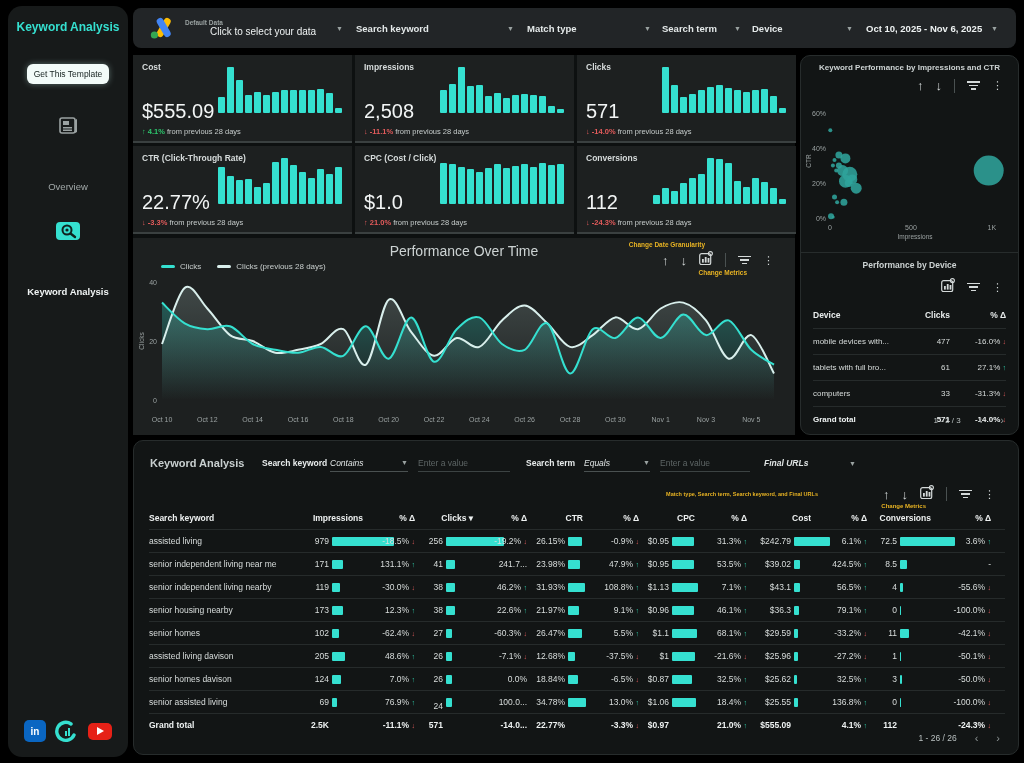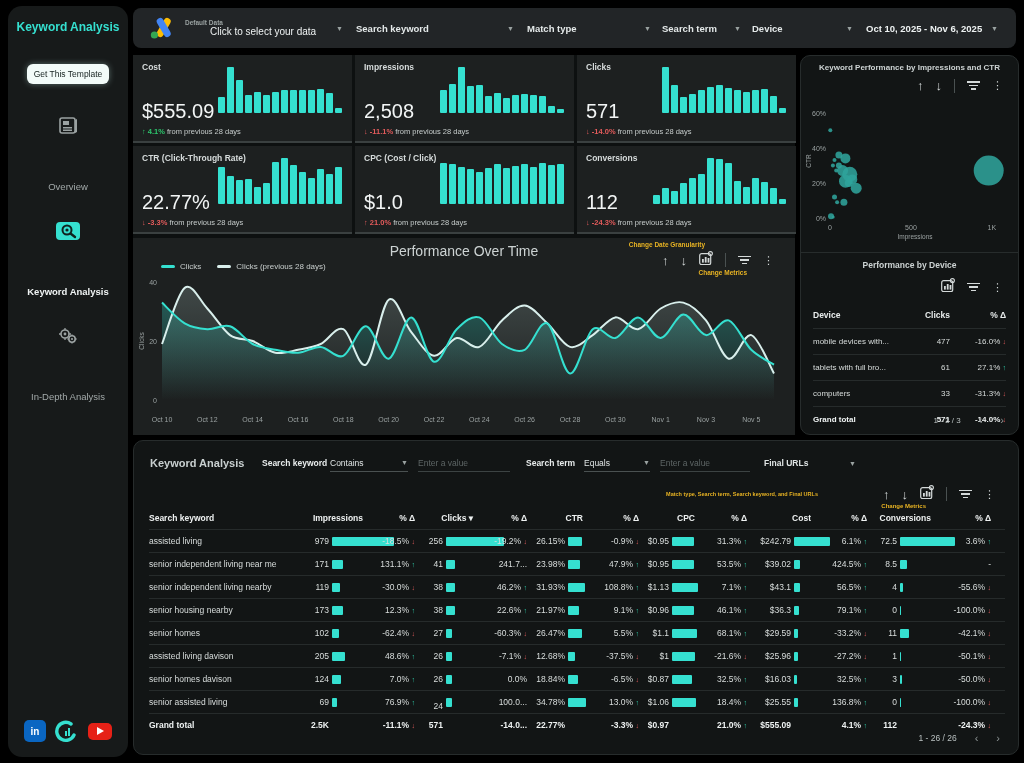--- a/index.html
+++ b/index.html
@@ -77,21 +77,21 @@
   .dev-row:first-child { border-top:none; font-weight:bold; color:#e8ecec; font-size:8.5px; }
   .dev-row .r { text-align:right; }
   .dev-row.total { font-weight:bold; color:#eef2f2; }
   #dev-pg { position:absolute; right:14px; bottom:8px; display:flex; gap:18px; align-items:center; font-size:8px; color:#b9c0c0; }
   .pg-ch { font-size:11px; color:#8d9494; cursor:pointer; }
 
   
   #bpanel { left:133px; top:440px; width:886px; height:315px; background:#121515; border-radius:10px; border:1px solid #272c2c; }
   #kt-title { position:absolute; left:16px; top:16px; font-size:11px; font-weight:bold; color:#c9d0d0; }
   .flt-label { position:absolute; top:17px; font-size:8.5px; font-weight:bold; color:#e8ecec; }
-  .flt-select { position:absolute; top:13px; height:18px; border-bottom:1px solid #4a5151; display:flex; align-items:center; justify-content:space-between; font-size:8.5px; color:#dfe4e4; cursor:pointer; }
+  .flt-select { position:absolute; top:13px; height:18px; border-bottom:1px solid #4a5151; display:flex; align-items:center; justify-content:space-between; font-size:8.5px; color:#dfe4e4; cursor:pointer;font-style:italic; }
   .flt-input { position:absolute; top:13px; height:18px; background:transparent; border:none; border-bottom:1px solid #3c4343; font-size:8.5px; color:#dfe4e4; outline:none; }
   .flt-input::placeholder { color:#5d6565; }
   #bt-toolbar { position:absolute; right:22px; top:44px; }
   #bt-ann1 { right:200px; top:50px; font-size:5.5px; }
   #bt-ann2 { right:92px; top:62px; font-size:6px; }
 
   #ktable { position:absolute; left:15px; top:66px; width:856px; }
   .krow { display:grid; grid-template-columns:150px 64px 52px 58px 54px 56px 56px 56px 52px 64px 56px 64px 60px; align-items:center; }
   .krow.head { height:22px; font-size:8.5px; font-weight:bold; color:#eef1f1; }
   .krow.body { height:23px; border-top:1px solid #262b2b; font-size:8.5px; color:#d9dedd; cursor:pointer; }
@@ -129,32 +129,20 @@
       <div class="nav-item active">
         <span class="nav-ico">
           <svg width="26" height="22" viewBox="0 0 26 22">
             <rect x="1" y="2" width="24" height="18" rx="4" fill="#35e0d0"></rect>
             <circle cx="12" cy="10" r="4.5" fill="none" stroke="#10221f" stroke-width="2"></circle>
             <circle cx="12" cy="10" r="1.6" fill="#10221f"></circle>
             <path d="M15.5 13.5 L20 17" stroke="#10221f" stroke-width="2.4" stroke-linecap="round"></path>
           </svg>
         </span>
         <span class="lbl">Keyword Analysis</span>
-      </div>
-      <div class="nav-item">
-        <span class="nav-ico">
-          <svg width="24" height="22" viewBox="0 0 24 22">
-            <circle cx="9" cy="9" r="4" fill="none" stroke="#9aa1a1" stroke-width="1.6"></circle>
-            <circle cx="9" cy="9" r="1.4" fill="#9aa1a1"></circle>
-            <circle cx="16" cy="14" r="3.2" fill="none" stroke="#9aa1a1" stroke-width="1.6"></circle>
-            <circle cx="16" cy="14" r="1.1" fill="#9aa1a1"></circle>
-            <path d="M9 3v2M9 13v2M3 9h2M13 9h2M16 9.4v1.6M16 17v1.6M11.4 14h1.6M19 14h1.6" stroke="#9aa1a1" stroke-width="1.3"></path>
-          </svg>
-        </span>
-        <span class="lbl">In-Depth Analysis</span>
       </div>
     </div>
   <div id="social">
     <div id="ico-li" class="soc">in</div>
     <div class="soc">
       <svg width="24" height="24" viewBox="0 0 24 24">
         <path d="M19 16 A9 9 0 1 1 16 5" fill="none" stroke="#35e0d0" stroke-width="3.4" stroke-linecap="round"></path>
         <rect x="10" y="12" width="2" height="5" fill="#35e0d0"></rect>
           <rect x="13" y="9" width="2" height="8" fill="#35e0d0"></rect>
       </svg>
@@ -758,21 +746,21 @@
           <span class="num" style="width: 38px;">18.84%</span>
           <span class="bar" style="width: 10px;"></span>
         </span>
         <span class="dcell">-6.5% <span class="arr dn-t">↓</span></span>
         <span class="vcell">
           <span class="num" style="width: 30px;">$0.87</span>
           <span class="bar" style="width: 20px;"></span>
         </span>
         <span class="dcell">32.5% <span class="arr up-t">↑</span></span>
         <span class="vcell">
-          <span class="num" style="width: 44px;">$16.03</span>
+          <span class="num" style="width: 44px;">$25.62</span>
           <span class="bar" style="width: 3px;"></span>
         </span>
         <span class="dcell">32.5% <span class="arr up-t">↑</span></span>
         <span class="vcell">
           <span class="num" style="width: 30px;">3</span>
           <span class="bar" style="width: 2px;"></span>
         </span>
         <span class="dcell">-50.0% <span class="arr dn-t">↓</span></span>
       </div>
       <div class="krow body">

